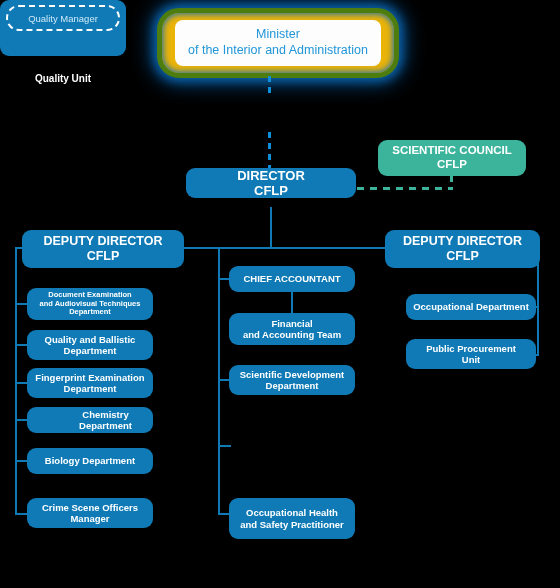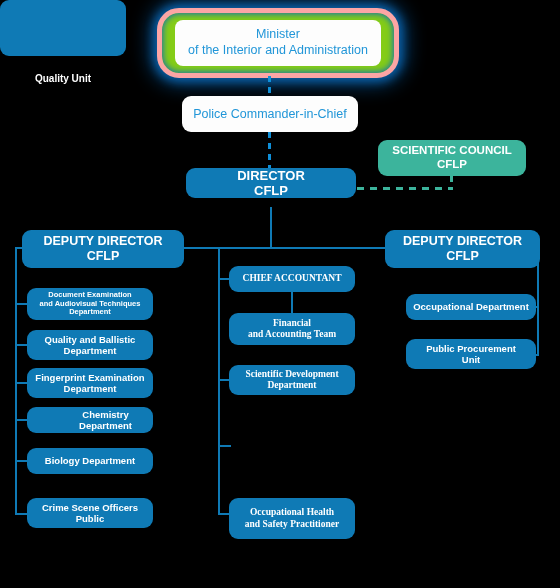--- a/index.html
+++ b/index.html
@@ -31,24 +31,24 @@
     text-align:center;border-radius:9px;
     color:#ffffff;line-height:1.18;
     padding:3px 6px;
   }
   .blue{background:#0f7ab5;}
   .teal{background:#3cb49c;}
   .white{background:#fdfdfd;color:#2196d8;}
 
   .minister-wrap{
     position:absolute;left:157px;top:8px;width:242px;height:70px;
-    border:5px solid #fca5a5;border-radius:22px;
+    border:5px solid #4d7c0f;border-radius:22px;
     box-shadow:0 0 10px 3px #0a5fa6, inset 0 0 6px 1px #0d6fb8,
                0 0 20px 6px rgba(10,95,166,.75);
-    background:#84cc16;box-sizing:border-box;
+    background:#eab308;box-sizing:border-box;
     display:flex;align-items:center;justify-content:center;
   }
   .minister-inner{
     width:206px;height:46px;background:#fdfdfd;border-radius:8px;
     display:flex;align-items:center;justify-content:center;
     color:#2196d8;font-size:12.5px;line-height:1.25;text-align:center;
   }
 
   .commander{left:182px;top:96px;width:176px;height:36px;font-size:12.5px;}
 
@@ -59,21 +59,21 @@
   .dep-right{left:385px;top:230px;width:155px;height:38px;font-size:12.5px;font-weight:bold;}
 
   .lbox{left:27px;width:126px;font-weight:bold;}
   .l1{top:288px;height:32px;font-size:7.5px;}
   .l2{top:330px;height:30px;font-size:9.5px;}
   .l3{top:368px;height:30px;font-size:9.5px;}
   .l4{top:407px;height:26px;font-size:9.5px;padding-left:37px;}
   .l5{top:448px;height:26px;font-size:9.5px;}
   .l6{top:498px;height:30px;font-size:9.5px;}
 
-  .mbox{left:229px;width:126px;font-weight:bold;font-family:Liberation Serif, serif;}
+  .mbox{left:229px;width:126px;font-weight:bold;}
   .m1{top:266px;height:26px;font-size:9.5px;}
   .m2{top:313px;height:32px;font-size:9.5px;}
   .m3{top:365px;height:30px;font-size:9.5px;}
   .quality{left:229px;top:417px;width:126px;height:56px;
     display:block;border-radius:9px;background:#0f7ab5;padding:0;}
   .qmgr{
     position:absolute;left:6px;top:5px;width:114px;height:26px;
     border:2px dashed #ffffff;border-radius:13px;box-sizing:border-box;
     display:flex;align-items:center;justify-content:center;
     color:#cfe9f8;font-size:9.5px;font-weight:normal;
@@ -97,23 +97,20 @@
     <div class="minister-inner">
       <div>
         <div>Minister</div>
         <div>of the Interior and Administration</div>
       </div>
     </div>
   </div>
 
   <div class="dash-v" style="left:268px;top:76px;height:22px;"></div>
 
-  <div class="node white commander">
-    <span>Police Commander-in-Chief</span>
-  </div>
 
   <div class="dash-v" style="left:268px;top:132px;height:38px;"></div>
 
   <div class="node teal council">
     <div>
       <div>SCIENTIFIC COUNCIL</div>
       <div>CFLP</div>
     </div>
   </div>
 
@@ -180,21 +177,21 @@
     </div>
   </div>
   <div class="node blue lbox l5">
     <div>
       <div>Biology Department</div>
     </div>
   </div>
   <div class="node blue lbox l6">
     <div>
       <div>Crime Scene Officers</div>
-      <div>Public</div>
+      <div>Manager</div>
     </div>
   </div>
 
   <div class="line vline" style="left:218px;top:247px;height:266px;"></div>
   <div class="line hline" style="left:218px;top:278px;width:13px;"></div>
   <div class="line hline" style="left:218px;top:379px;width:13px;"></div>
   <div class="line hline" style="left:218px;top:445px;width:13px;"></div>
   <div class="line hline" style="left:218px;top:513px;width:13px;"></div>
 
   <div class="line vline" style="left:291px;top:292px;height:22px;"></div>
@@ -211,20 +208,23 @@
     </div>
   </div>
   <div class="node blue mbox m3">
     <div>
       <div>Scientific Development</div>
       <div>Department</div>
     </div>
   </div>
 
   <div class="quality">
+    <div class="qmgr">
+      <span>Quality Manager</span>
+    </div>
     <div class="qunit">Quality Unit</div>
   </div>
 
   <div class="node blue mbox m4">
     <div>
       <div>Occupational Health</div>
       <div>and Safety Practitioner</div>
     </div>
   </div>
 

